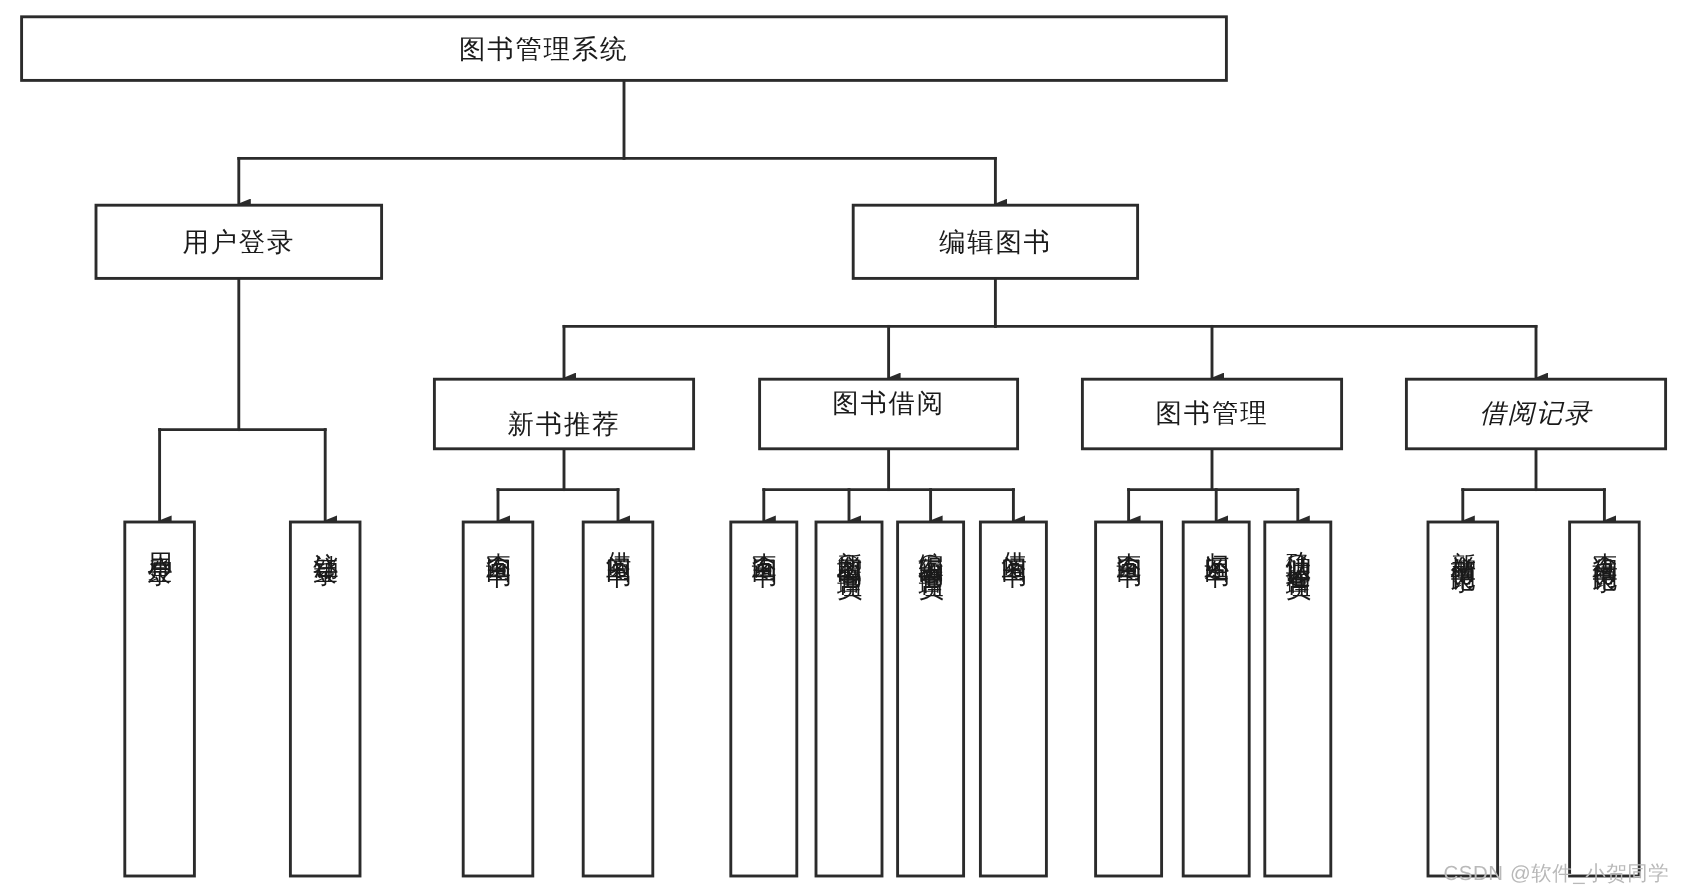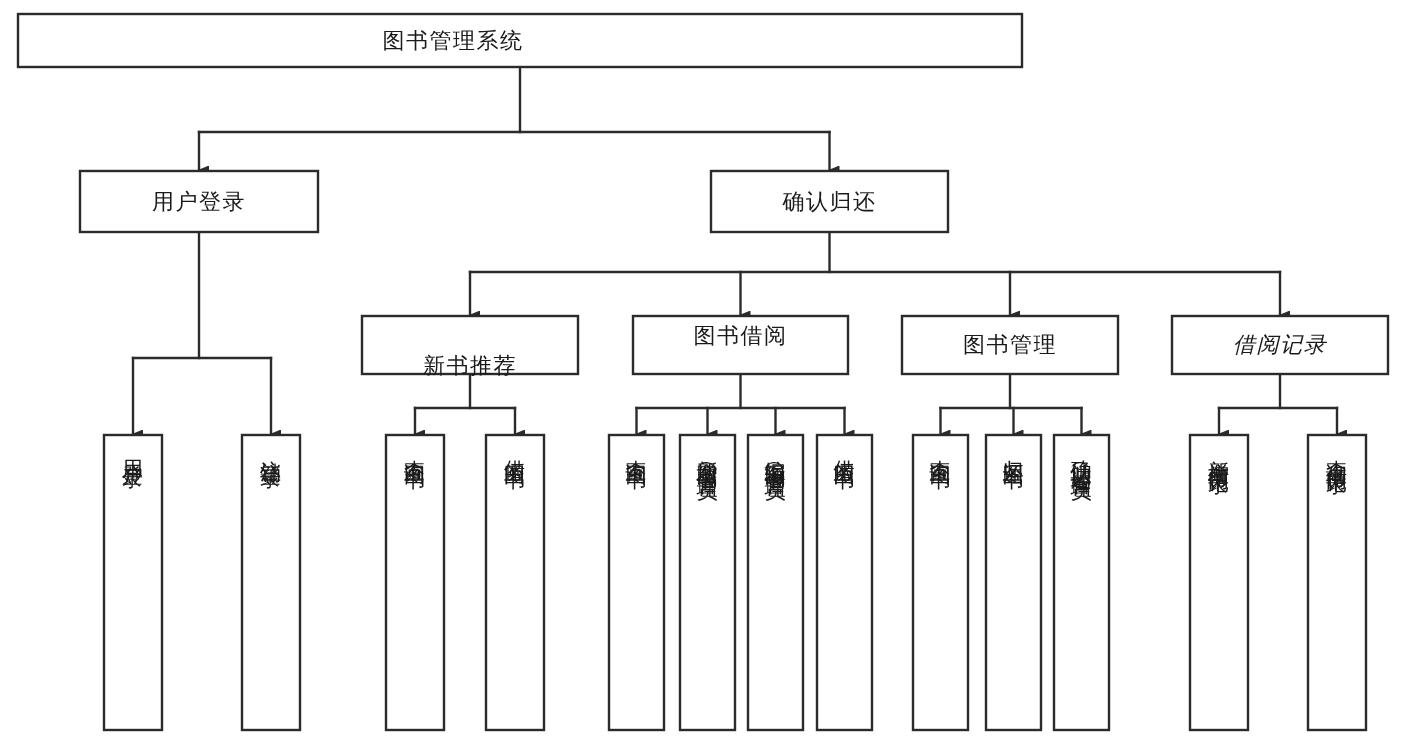--- a/index.html
+++ b/index.html
@@ -155,23 +155,23 @@
   </svg>
 
   <div id="labels-layer">
       <div class="hlabel-wrap" style="left: 18px; width: 870px; top: 14px; height: 53px;">
         <span class="hlabel-text">图书管理系统</span>
       </div>
       <div class="hlabel-wrap" style="left: 80px; width: 238px; top: 171px; height: 61px;">
         <span class="hlabel-text">用户登录</span>
       </div>
       <div class="hlabel-wrap" style="left: 711px; width: 237px; top: 171px; height: 61px;">
-        <span class="hlabel-text">确认归还</span>
-      </div>
-      <div class="hlabel-wrap" style="left: 362px; width: 216px; top: 328px; height: 75px;">
+        <span class="hlabel-text">编辑图书</span>
+      </div>
+      <div class="hlabel-wrap" style="left: 362px; width: 216px; top: 316px; height: 75px;">
         <span class="hlabel-text">新书推荐</span>
       </div>
       <div class="hlabel-wrap" style="left: 633px; width: 215px; top: 316px; height: 40px;">
         <span class="hlabel-text">图书借阅</span>
       </div>
       <div class="hlabel-wrap" style="left: 902px; width: 216px; top: 316px; height: 58px;">
         <span class="hlabel-text">图书管理</span>
       </div>
       <div class="hlabel-wrap" style="left: 1172px; width: 216px; top: 316px; height: 58px; font-style: italic;">
         <span class="hlabel-text">借阅记录</span>
@@ -210,13 +210,14 @@
         <span class="vlabel-text">确认归还（管理员）</span>
       </div>
       <div class="vlabel-wrap" style="left: 1190px; width: 58px; top: 443px; height: 285px;">
         <span class="vlabel-text">新增借阅记录</span>
       </div>
       <div class="vlabel-wrap" style="left: 1308px; width: 58px; top: 443px; height: 285px;">
         <span class="vlabel-text">查询借阅记录</span>
       </div>
     </div>
 
+  <div id="watermark">CSDN @软件_小贺同学</div>
 </div>
 
 </body></html>

